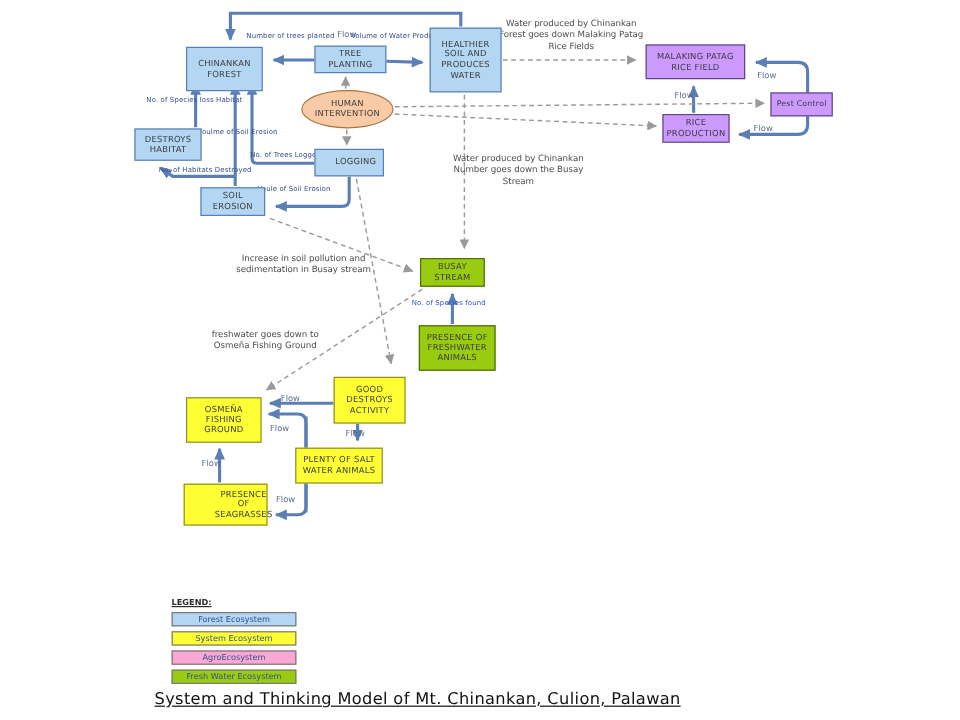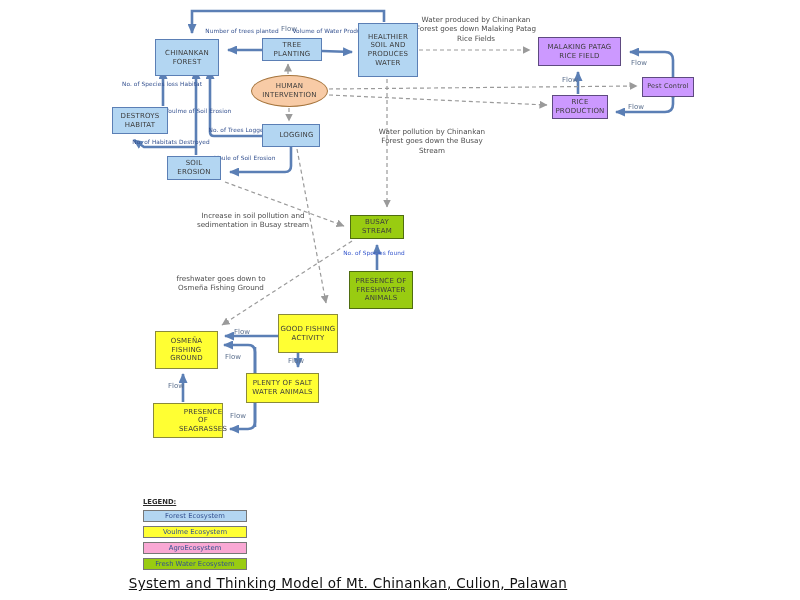--- a/index.html
+++ b/index.html
@@ -81,21 +81,21 @@
       <path d="M289,108 L289,121" marker-end="url(#ag)"></path>
       <path d="M329,89 L637,86" marker-end="url(#ag)"></path>
       <path d="M329,95 L547,105" marker-end="url(#ag)"></path>
       <path d="M225,182 L344,226" marker-end="url(#ag)"></path>
       <path d="M297,149 L326,303" marker-end="url(#ag)"></path>
       <path d="M352,241 L222,325" marker-end="url(#ag)"></path>
     </g>
   </svg>
 
   <div class="note" style="left:476px;top:29px;width:122px;">Water produced by Chinankan Forest goes down Malaking Patag Rice Fields</div>
-  <div class="note" style="left:432px;top:141px;width:118px;">Water pollution by Chinankan Forest goes down the Busay Stream</div>
+  <div class="note" style="left:432px;top:141px;width:118px;">Water produced by Chinankan Number goes down the Busay Stream</div>
   <div class="note" style="left:253px;top:220px;width:120px;">Increase in soil pollution and sedimentation in Busay stream</div>
   <div class="note" style="left:221px;top:283px;width:108px;">freshwater goes down to Osmeña Fishing Ground</div>
 
   <div class="lbl" style="left:242px;top:31px;">Number of trees planted</div>
   <div class="flowlbl" style="left:289px;top:29px;">Flow</div>
   <div class="lbl" style="left:332px;top:31px;">Volume of Water Produced</div>
   <div class="lbl" style="left:162px;top:84px;">No. of Species loss Habitat</div>
   <div class="lbl" style="left:198px;top:111px;">Voulme of Soil Erosion</div>
   <div class="lbl" style="left:238px;top:130px;">No. of Trees Logged</div>
   <div class="lbl" style="left:171px;top:142px;">No. of Habitats Destroyed</div>
@@ -115,32 +115,32 @@
   <div class="node forest" style="left:358px;top:23px;width:60px;height:54px;">HEALTHIER SOIL AND PRODUCES WATER</div>
   <div class="node forest" style="left:112px;top:107px;width:56px;height:27px;">DESTROYS HABITAT</div>
   <div class="node forest" style="left:262px;top:124px;width:58px;height:23px;padding-left:12px;">LOGGING</div>
   <div class="node forest" style="left:167px;top:156px;width:54px;height:24px;">SOIL EROSION</div>
   <div class="node human" style="left:251px;top:75px;width:77px;height:32px;">HUMAN INTERVENTION</div>
   <div class="node agro" style="left:538px;top:37px;width:83px;height:29px;">MALAKING PATAG RICE FIELD</div>
   <div class="node agro" style="left:642px;top:77px;width:52px;height:20px;font-size:6.5px;">Pest Control</div>
   <div class="node agro" style="left:552px;top:95px;width:56px;height:24px;">RICE PRODUCTION</div>
   <div class="node fresh" style="left:350px;top:215px;width:54px;height:24px;">BUSAY STREAM</div>
   <div class="node fresh" style="left:349px;top:271px;width:64px;height:38px;">PRESENCE OF FRESHWATER ANIMALS</div>
-  <div class="node coastal" style="left:278px;top:314px;width:60px;height:39px;">GOOD FISHING ACTIVITY</div>
+  <div class="node coastal" style="left:278px;top:314px;width:60px;height:39px;">GOOD DESTROYS ACTIVITY</div>
   <div class="node coastal" style="left:155px;top:331px;width:63px;height:38px;">OSMEÑA FISHING GROUND</div>
   <div class="node coastal" style="left:246px;top:373px;width:73px;height:30px;">PLENTY OF SALT WATER ANIMALS</div>
   <div class="node coastal" style="left:153px;top:403px;width:70px;height:35px;padding-left:31px;">PRESENCE OF SEAGRASSES</div>
 
   <div id="legend">
     <div class="heading">LEGEND:</div>
     <div class="swatch" style="background: rgb(179, 214, 242);">
       <span>Forest Ecosystem</span>
     </div>
     <div class="swatch" style="background: rgb(255, 255, 51);">
-      <span>Voulme Ecosystem</span>
+      <span>System Ecosystem</span>
     </div>
     <div class="swatch" style="background: #f9a8d4;">
       <span>AgroEcosystem</span>
     </div>
     <div class="swatch" style="background: rgb(153, 204, 17);">
       <span>Fresh Water Ecosystem</span>
     </div>
   </div>
 
   <div id="title">System and Thinking Model of Mt. Chinankan, Culion, Palawan</div>

